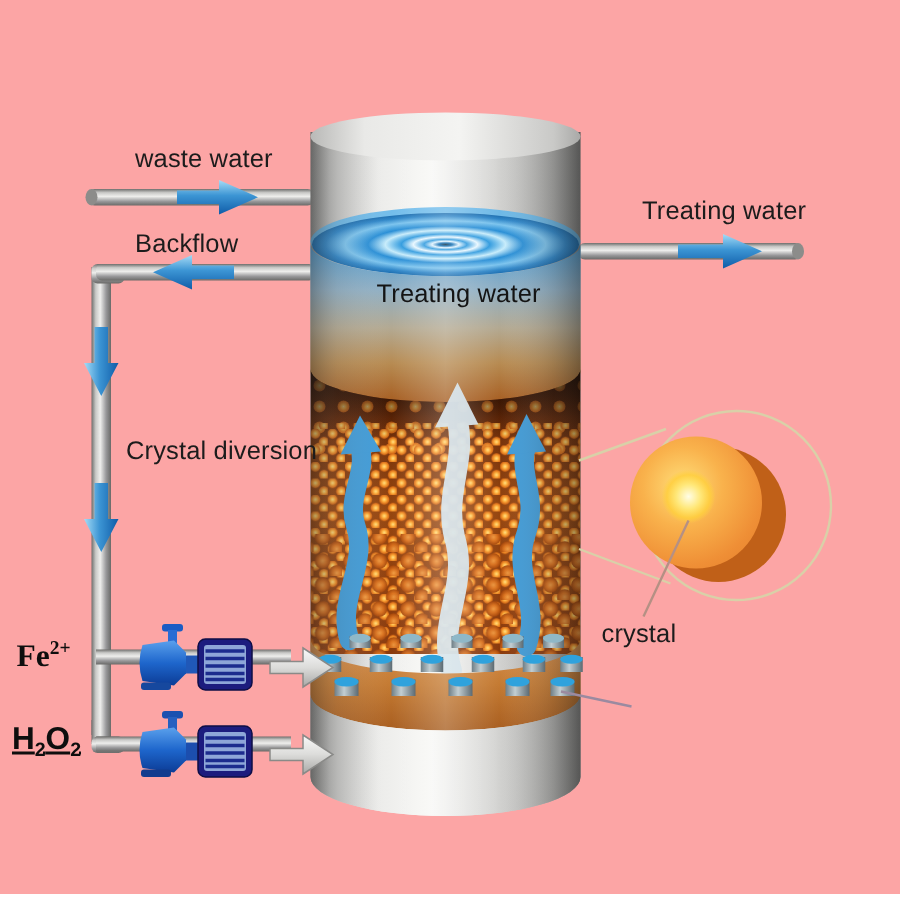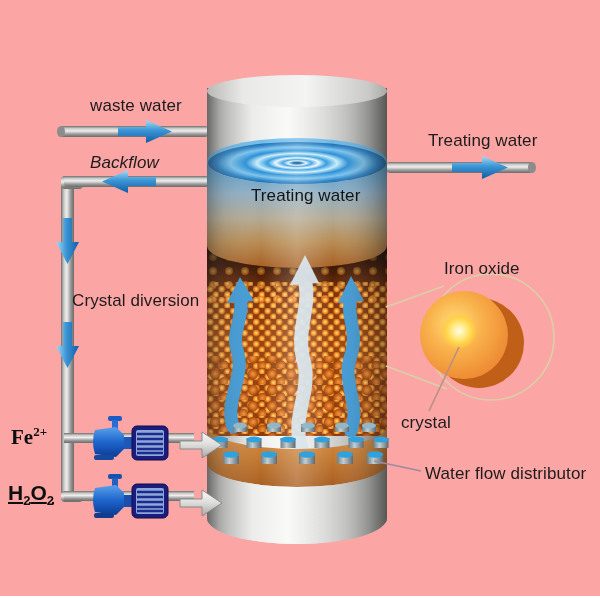--- a/index.html
+++ b/index.html
@@ -313,23 +313,21 @@
     <circle cx="491" cy="337" r="63" fill="none" stroke="#d9d0a8" stroke-width="1.6"></circle>
     <circle cx="479" cy="343" r="45" fill="#c06018"></circle>
     <circle cx="464" cy="335" r="44" fill="url(#sphereGrad)"></circle>
     <circle cx="459" cy="331" r="18" fill="url(#coreGrad)"></circle>
     <line x1="459" y1="347" x2="429" y2="411" stroke="#b59084" stroke-width="1.6"></line>
   </g>
   <line x1="374" y1="461" x2="421" y2="471" stroke="#9b8aa0" stroke-width="1.6"></line>
 </svg>
 
 <div class="lbl" style="left:90px;top:96px;">waste water</div>
-<div class="lbl" style="left:90px;top:153px;font-style:italic;">Backflow</div>
+<div class="lbl" style="left:90px;top:153px;">Backflow</div>
 <div class="lbl" style="left:428px;top:131px;">Treating water</div>
 <div class="lbl lbl-dark" style="left:251px;top:186px;">Treating water</div>
-<div class="lbl" style="left:72px;top:291px;">Crystal diversion</div>
-<div class="lbl" style="left:444px;top:259px;">Iron oxide</div>
+<div class="lbl" style="left:84px;top:291px;">Crystal diversion</div>
 <div class="lbl" style="left:401px;top:413px;">crystal</div>
-<div class="lbl" style="left:425px;top:464px;">Water flow distributor</div>
 <div class="chem" style="left:11px;top:424px;font-family:Liberation Serif, serif;"><span>Fe</span><sup>2+</sup></div>
 <div class="chem" style="left:8px;top:481px;text-decoration:underline;"><span>H</span><sub>2</sub><span>O</span><sub>2</sub></div>
 
 </div>
 
 </body></html>

